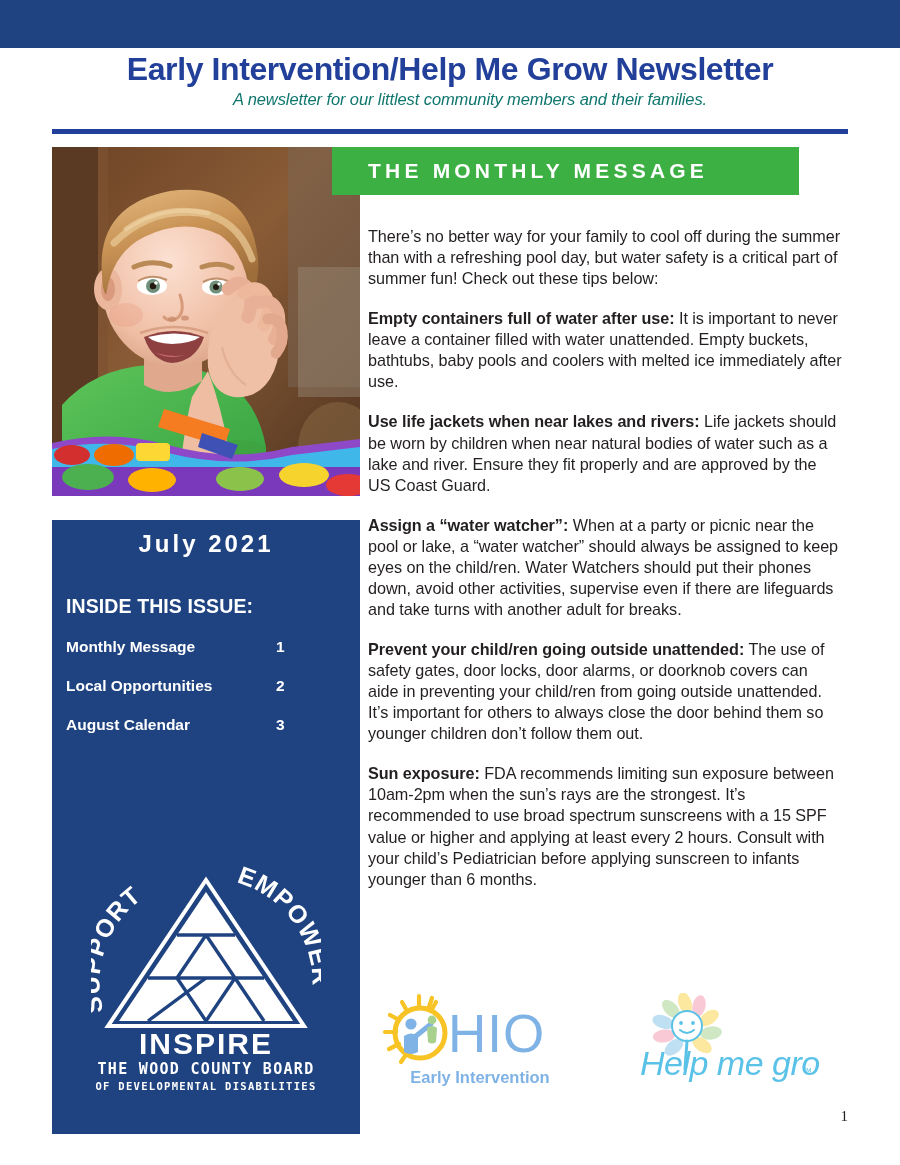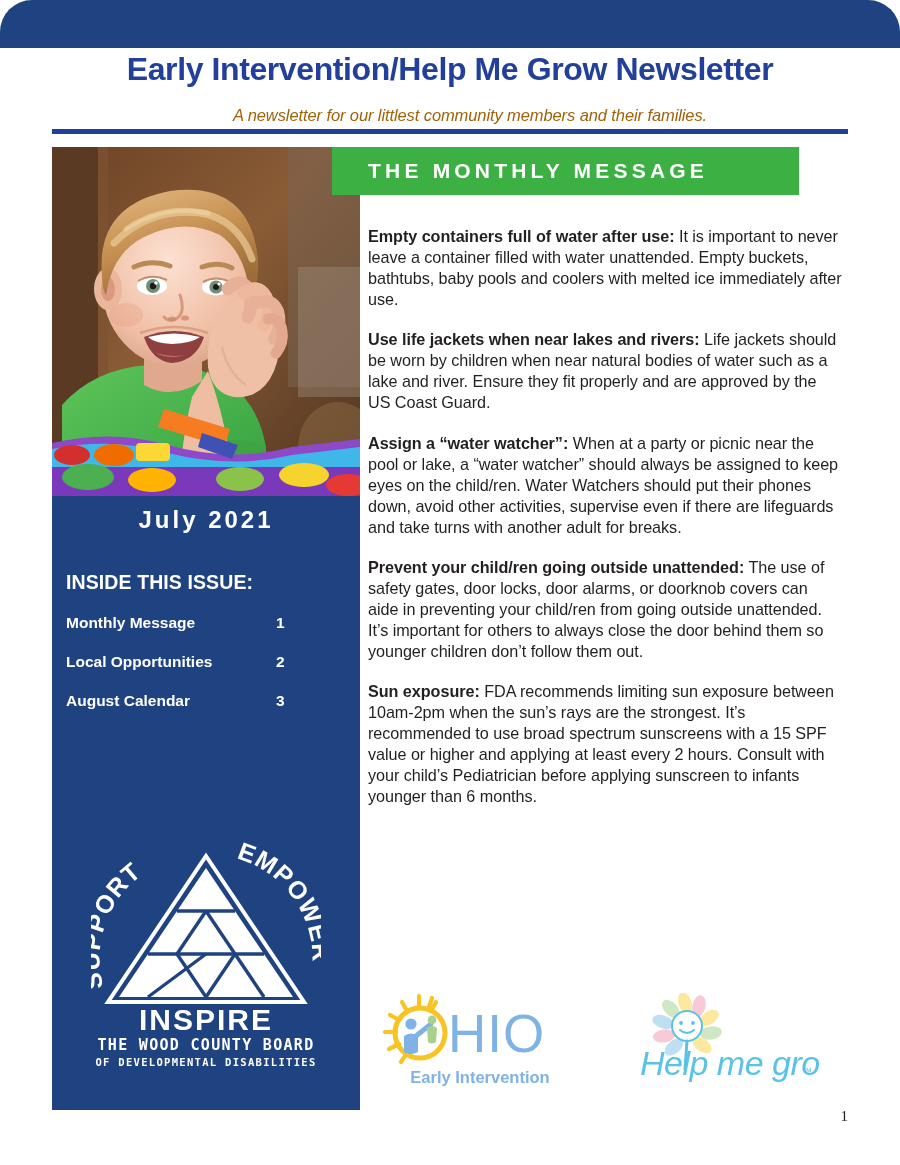--- a/index.html
+++ b/index.html
@@ -13,21 +13,20 @@
     font-family: "Liberation Sans", sans-serif;
     -webkit-font-smoothing: antialiased;
   }
 
   .page {
     position: relative;
     width: 900px;
     height: 1165px;
     background: #ffffff;
     overflow: hidden;
-    border-radius: 32px;
   }
 
   
   .top-band {
     position: absolute;
     left: 0; top: 0;
     width: 900px;
     height: 48px;
     background: #1f4380;
   }
@@ -42,26 +41,26 @@
   .masthead-title {
     font-family: "Liberation Sans", sans-serif;
     font-size: 32px;
     font-weight: 700;
     color: #22409a;
     letter-spacing: -0.4px;
     line-height: 1.08;
     white-space: nowrap;
   }
   .masthead-sub {
-    margin-top: 19px;
+    margin-top: 3px;
     font-family: "Liberation Sans", sans-serif;
     font-size: 16.5px;
     font-style: italic;
     font-weight: 400;
-    color: #a16207;
+    color: #0f766e;
     letter-spacing: -0.1px;
     padding-left: 40px;
   }
 
   .rule {
     position: absolute;
     left: 52px; top: 129px;
     width: 796px;
     height: 5px;
     background: #22409a;
@@ -73,21 +72,21 @@
     left: 52px; top: 147px;
     width: 308px;
     height: 349px;
     overflow: hidden;
     background: #6b4a33;
   }
   .photo svg { display: block; width: 308px; height: 349px; }
 
   .sidebar {
     position: absolute;
-    left: 52px; top: 496px;
+    left: 52px; top: 520px;
     width: 308px;
     height: 614px;
     background: #1f4380;
     color: #ffffff;
   }
   .sidebar-date {
     margin-top: 10px;
     text-align: center;
     font-size: 24px;
     font-weight: 700;
@@ -374,20 +373,21 @@
       <div class="wcbdd-line1">THE WOOD COUNTY BOARD</div>
       <div class="wcbdd-line2">OF DEVELOPMENTAL DISABILITIES</div>
     </div>
   </div>
 
   <div class="green-banner">
     <span class="green-banner-text">THE MONTHLY MESSAGE</span>
   </div>
 
   <div class="article">
+    <p>There’s no better way for your family to cool off during the summer than with a refreshing pool day, but water safety is a critical part of summer fun! Check out these tips below:</p>
 
     <p><strong>Empty containers full of water after use:</strong><span> It is important to never leave a container filled with water unattended. Empty buckets, bathtubs, baby pools and coolers with melted ice immediately after use.</span></p>
 
     <p><strong>Use life jackets when near lakes and rivers:</strong><span> Life jackets should be worn by children when near natural bodies of water such as a lake and river. Ensure they fit properly and are approved by the US Coast Guard.</span></p>
 
     <p><strong>Assign a “water watcher”:</strong><span> When at a party or picnic near the pool or lake, a “water watcher” should always be assigned to keep eyes on the child/ren. Water Watchers should put their phones down, avoid other activities, supervise even if there are lifeguards and take turns with another adult for breaks.</span></p>
 
     <p><strong>Prevent your child/ren going outside unattended:</strong><span> The use of safety gates, door locks, door alarms, or doorknob covers can aide in preventing your child/ren from going outside unattended. It’s important for others to always close the door behind them so younger children don’t follow them out.</span></p>
 
     <p class="tight"><strong>Sun exposure:</strong><span> FDA recommends limiting sun exposure between 10am-2pm when the sun’s rays are the strongest. It’s recommended to use broad spectrum sunscreens with a 15 SPF value or higher and applying at least every 2 hours. Consult with your child’s Pediatrician before applying sunscreen to infants younger than 6 months.</span></p>

